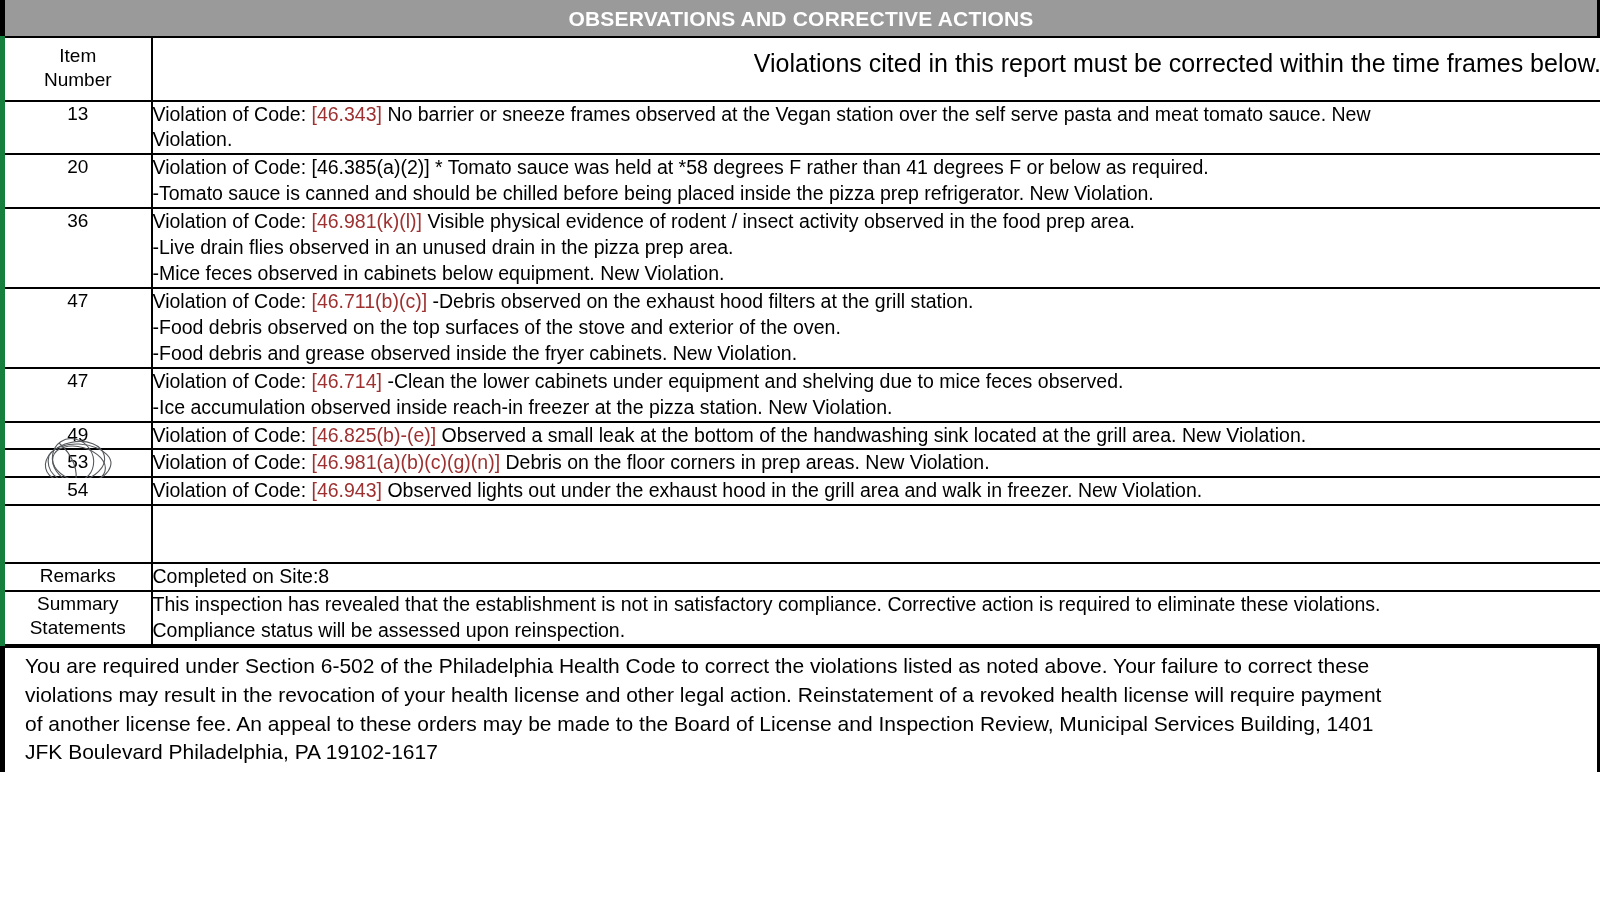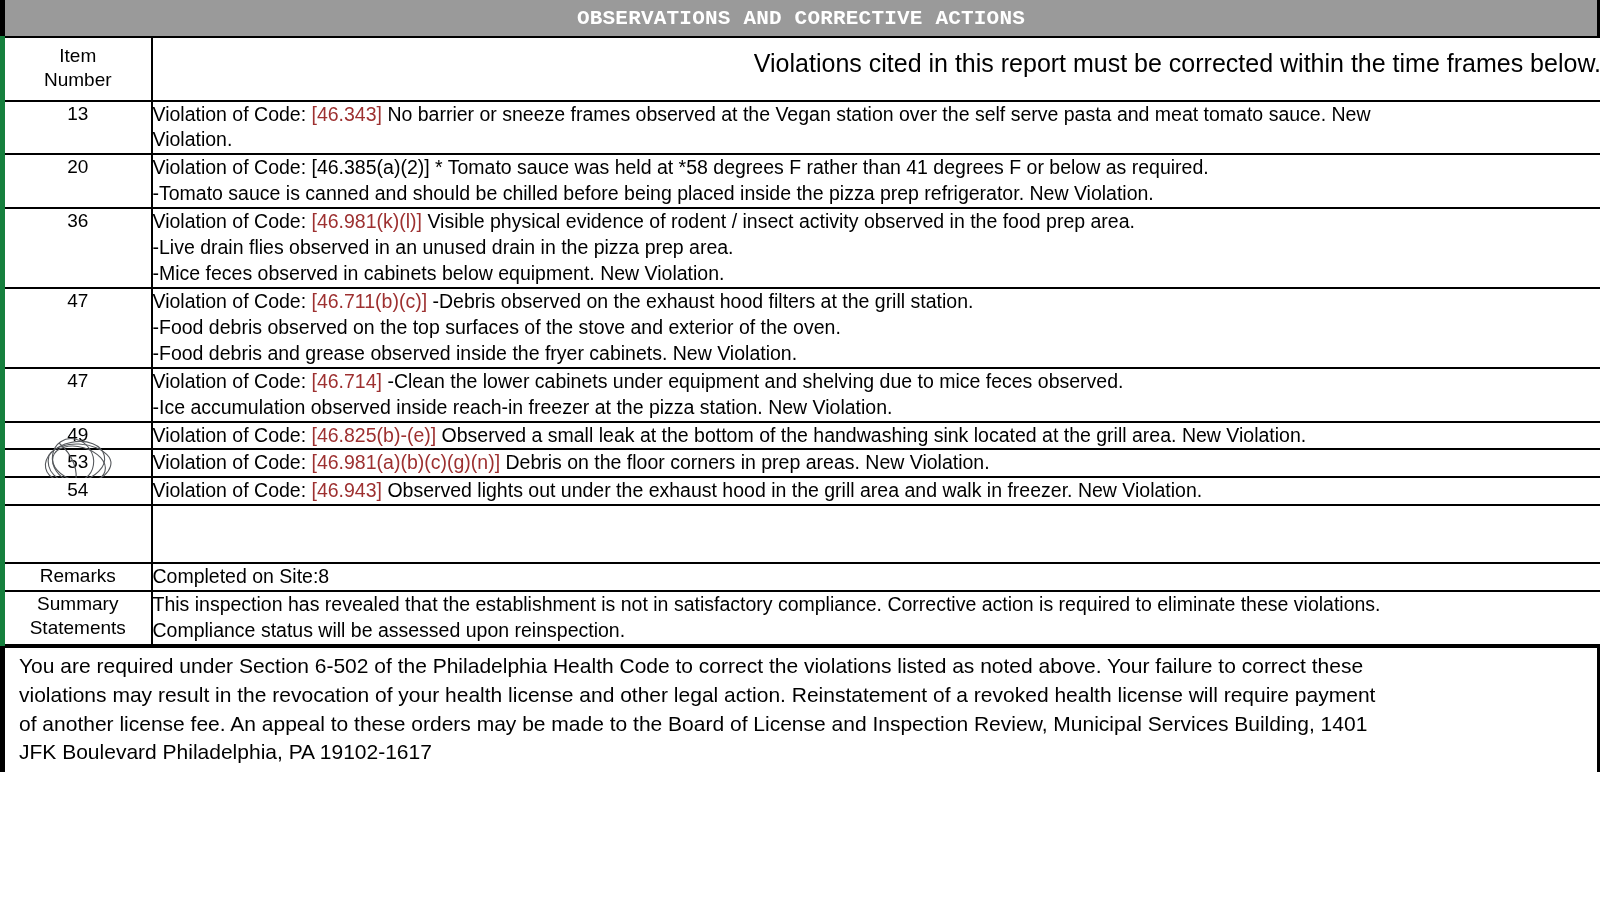--- a/index.html
+++ b/index.html
@@ -100,33 +100,33 @@
   }
   .circle-mark svg { display: block; }
 
   
   .notice {
     border-left: 5px solid #000;
     border-right: 3px solid #000;
     border-top: 2.5px solid #000;
     box-sizing: border-box;
     width: 1600px;
-    padding: 4px 10px 0 14px;
+    padding: 4px 10px 0 20px;
     font-size: 21px;
     line-height: 1.37;
     overflow: hidden;
     height: 126px;
   }
 </style>
 </head>
 <body>
 
 <div class="report">
 
-  <div class="title-bar" style="background: rgb(154, 154, 154); font-family: Liberation Mono, monospace;">
+  <div class="title-bar" style="background: rgb(154, 154, 154);">
     <span class="title-text" style="color: rgb(255, 255, 255);">OBSERVATIONS AND CORRECTIVE ACTIONS</span>
   </div>
 
   <table class="obs">
     <colgroup>
       <col class="c-item">
       <col class="c-desc">
     </colgroup>
     <tbody>
 

